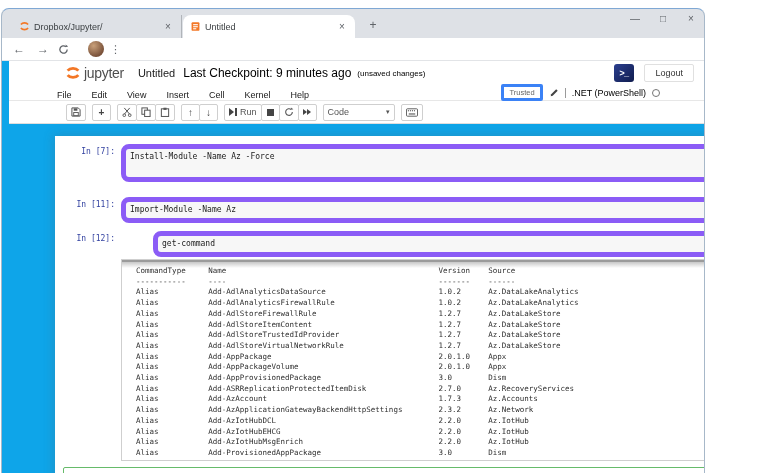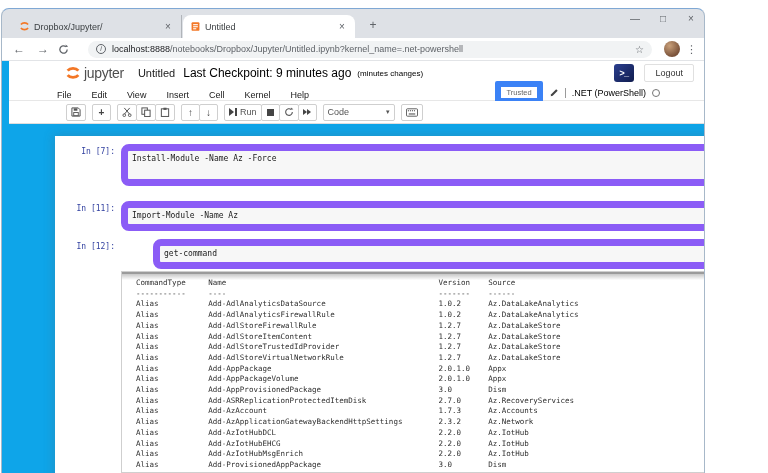--- a/index.html
+++ b/index.html
@@ -39,21 +39,21 @@
   .nb-title { font-size:11px; color:#1a1a1a; margin-right:8px; }
   .chk { font-size:12px; color:#000; margin-right:6px; }
   .unsaved { font-size:8px; color:#000; }
   .hdr-right { margin-left:auto; display:flex; align-items:center; gap:10px; }
   .ps-icon { width:20px; height:18px; border-radius:3px; background:linear-gradient(135deg,#2b3f8f,#101c4e); color:#fff; font-size:9px; display:flex; align-items:center; justify-content:center; font-weight:bold; font-style:italic; }
   .logout { border:1px solid #e0e0e0; border-radius:2px; background:#fff; font-size:9px; color:#333; padding:3px 10px; }
   
   .jp-menubar { height:16px; background:#fff; border-bottom:1px solid #e7e7e7; display:flex; align-items:center; padding:0 44px 0 48px; flex:none; }
   .menu-item { font-size:9px; color:#202020; margin-right:20px; }
   .mb-right { margin-left:auto; display:flex; align-items:center; gap:6px; }
-  .trusted { border:6px solid #3b82f6; border-radius:2px; font-size:7.5px; color:#666; padding:1px 5px; background:#fff; }
+  .trusted { border:3px solid #3b82f6; border-radius:2px; font-size:7.5px; color:#666; padding:1px 5px; background:#fff; }
   .kernel-sep { width:1px; height:10px; background:#9a9a9a; }
   .kernel-name { font-size:9px; color:#000; }
   .kernel-dot { width:8px; height:8px; border:1.5px solid #757575; border-radius:50%; }
   
   .jp-toolbar { height:23px; background:#fff; border-bottom:1px solid #dedede; display:flex; align-items:center; padding:0 0 0 57px; gap:6px; flex:none; }
   .btn-group { display:flex; }
   .tb-btn { height:17px; min-width:19px; background:#fff; border:1px solid #cfcfcf; border-radius:2px; display:flex; align-items:center; justify-content:center; padding:0 4px; margin-left:-1px; color:#555; font-size:9px; }
   .btn-group .tb-btn:first-child { margin-left:0; }
   .tb-txt { font-weight:bold; font-size:10px; color:#444; }
   .run-tri { width:0; height:0; border-left:5px solid #444; border-top:4px solid transparent; border-bottom:4px solid transparent; display:inline-block; }
@@ -61,21 +61,21 @@
   .stop-sq { width:7px; height:7px; background:#444; }
   .ff-tri { width:0; height:0; border-left:4px solid #444; border-top:3.5px solid transparent; border-bottom:3.5px solid transparent; display:inline-block; }
   .cell-type { width:72px; justify-content:space-between; }
   .caret { font-size:7px; color:#555; }
   svg.ticon { display:block; }
   
   .notebook { flex:1; overflow:hidden; padding:12px 0 0 46px; }
   .container { width:676px; background:#fff; box-shadow:0 0 10px 1px rgba(87,87,87,0.25); padding:8px; min-height:333px; }
   .cell { display:flex; }
   .prompt { width:58px; flex:none; text-align:right; padding:3px 6px 0 0; font-family:"DejaVu Sans Mono", monospace; font-size:8px; color:#303f9f; white-space:nowrap; }
-  .input-box { flex:1; border:7px solid #8b5cf6; background:#f7f7f7; border-radius:8px; padding:2px 4px; }
+  .input-box { flex:1; border:5px solid #8b5cf6; background:#f7f7f7; border-radius:8px; padding:2px 4px; }
   .input-box pre { font-family:"DejaVu Sans Mono", monospace; font-size:8px; line-height:12px; color:#202020; }
   .tall pre { min-height:24px; }
   .gap15 { margin-top:15px; }
   .gap8 { margin-top:8px;gap:32px; }
   
   .outrow { display:flex; margin-top:2px; }
   .outpad { width:58px; flex:none; }
   .output-scroll { flex:1; position:relative; height:202px; border:1px solid #cfcfcf; background:#fff; overflow:hidden; }
   .output-scroll::before { content:""; position:absolute; top:0; left:0; right:10px; height:8px;
     background:linear-gradient(#9b9b9b 0 2px, rgba(0,0,0,0.22) 2px, rgba(0,0,0,0) 8px); z-index:2; }
@@ -122,42 +122,37 @@
 
   <div class="navbar">
     <span class="navbtn">←</span>
     <span class="navbtn">→</span>
     <span class="navbtn">
       <svg class="ticon" width="11" height="11" viewBox="0 0 12 12">
         <path d="M10 6 A4 4 0 1 1 8.6 3" fill="none" stroke="#5f6368" stroke-width="1.4"></path>
         <path d="M8.2 0.6 L8.8 3.4 L11.2 2.6 Z" fill="#5f6368"></path>
       </svg>
     </span>
-    <div class="omnibox">
-      <span class="info-i">i</span>
-      <span class="url"><span class="host">localhost:8888</span><span class="path">/notebooks/Dropbox/Jupyter/Untitled.ipynb?kernel_name=.net-powershell</span></span>
-      <span class="star">☆</span>
-    </div>
     <span class="avatar"></span>
     <span class="dots">⋮</span>
   </div>
 
   <div class="page">
 
     <div class="jp-header">
       <span class="jp-logo">
         <svg width="16" height="16" viewBox="0 0 14 14">
           <path d="M2.3 8.8 A5.6 4.4 0 0 0 11.7 8.8" fill="none" stroke="#f37726" stroke-width="2.4"></path>
           <path d="M2.3 5 A5.6 4.4 0 0 1 11.7 5" fill="none" stroke="#f37726" stroke-width="2.4"></path>
         </svg>
         <span class="word">jupyter</span>
       </span>
       <span class="nb-title">Untitled</span>
       <span class="chk">Last Checkpoint: 9 minutes ago</span>
-      <span class="unsaved">(minutes changes)</span>
+      <span class="unsaved">(unsaved changes)</span>
       <span class="hdr-right">
         <span class="ps-icon">&gt;_</span>
         <button class="logout">Logout</button>
       </span>
     </div>
 
     <div class="jp-menubar">
       <span id="jp-menus"><span class="menu-item">File</span><span class="menu-item">Edit</span><span class="menu-item">View</span><span class="menu-item">Insert</span><span class="menu-item">Cell</span><span class="menu-item">Kernel</span><span class="menu-item">Help</span></span>
       <span class="mb-right">
         <span class="trusted">Trusted</span>

